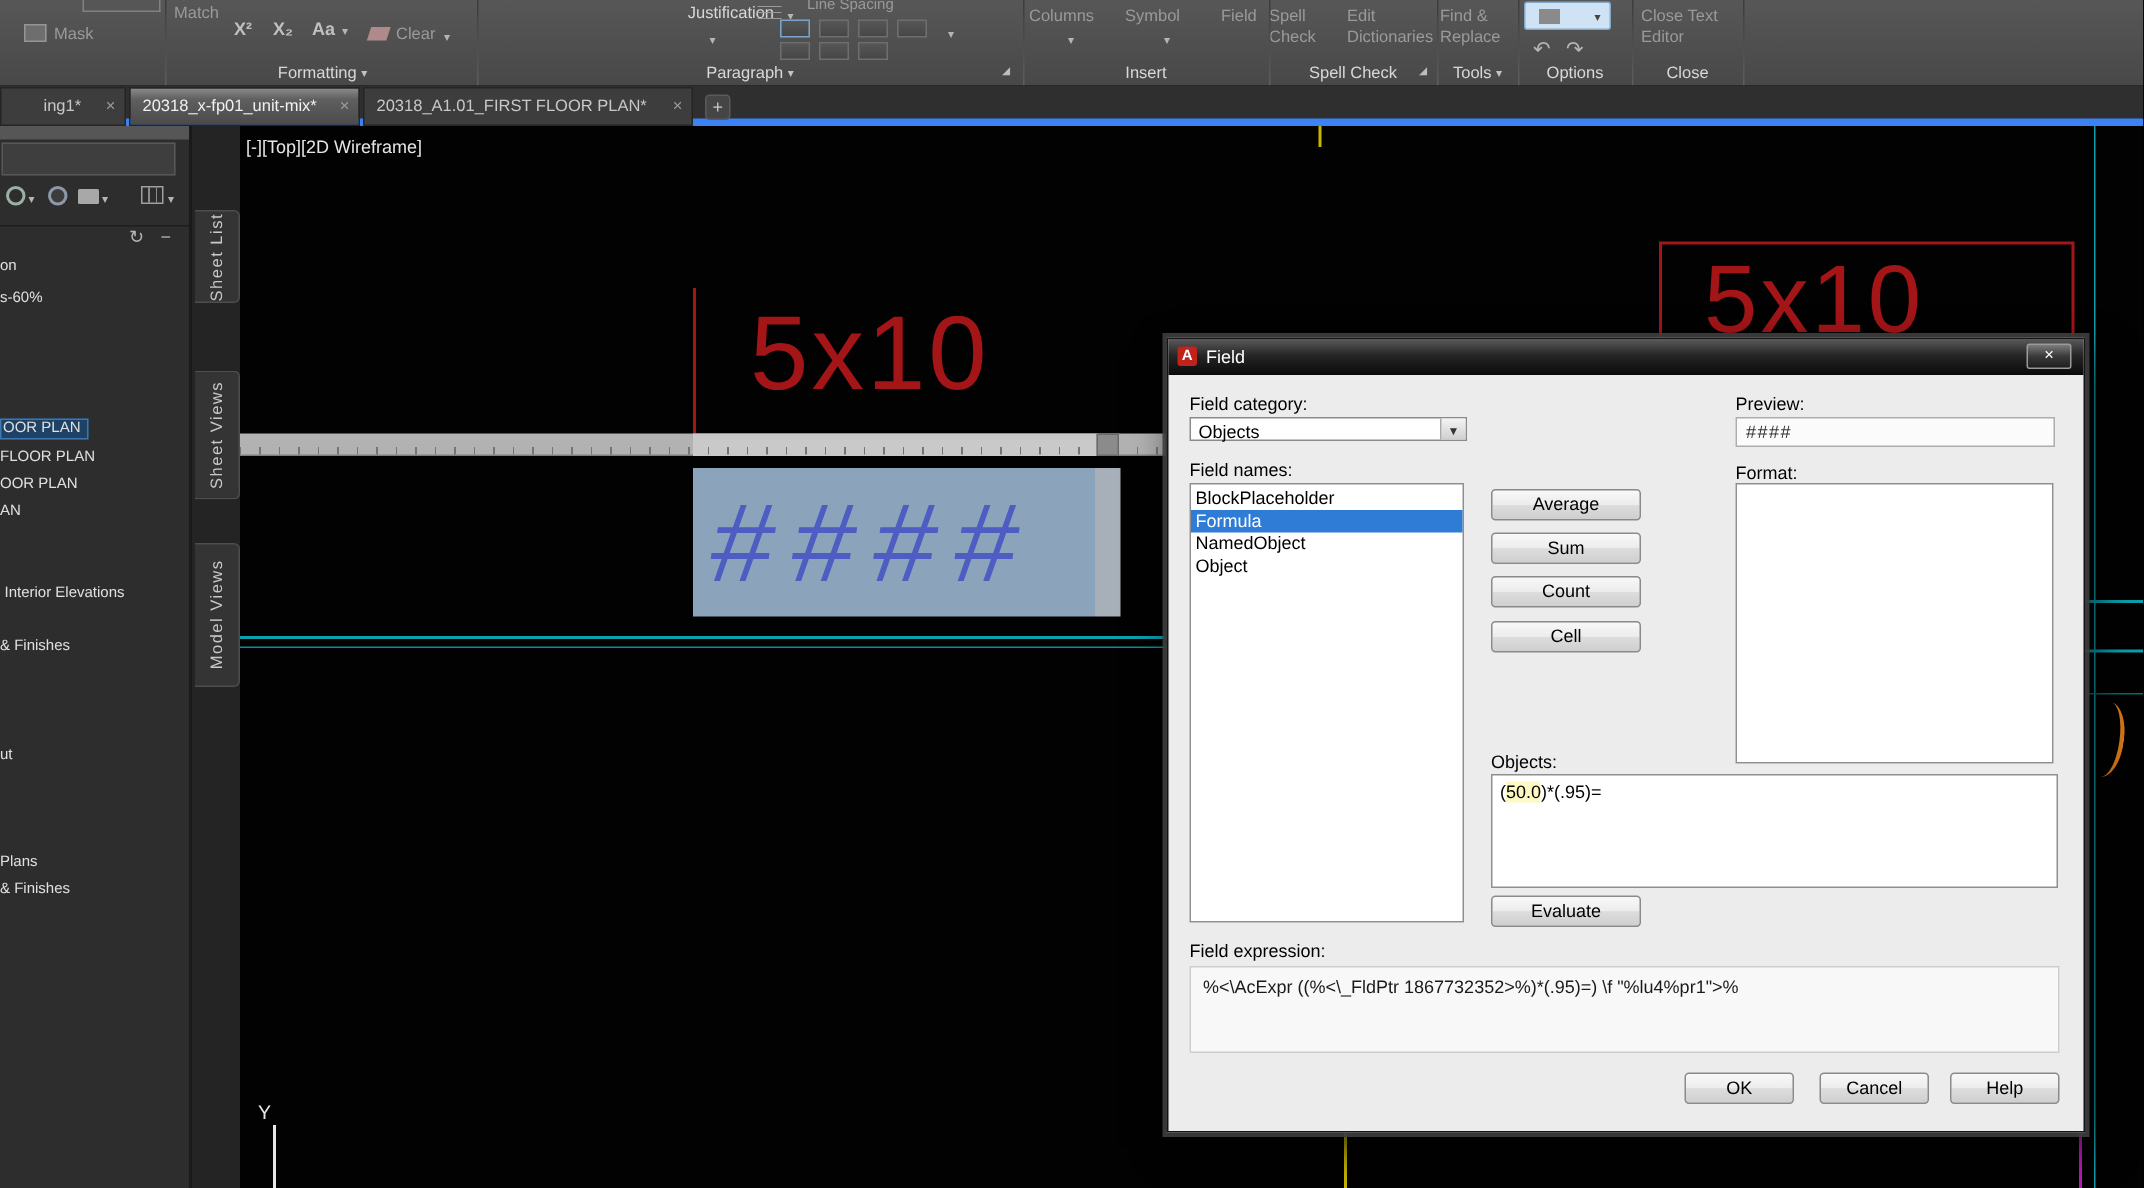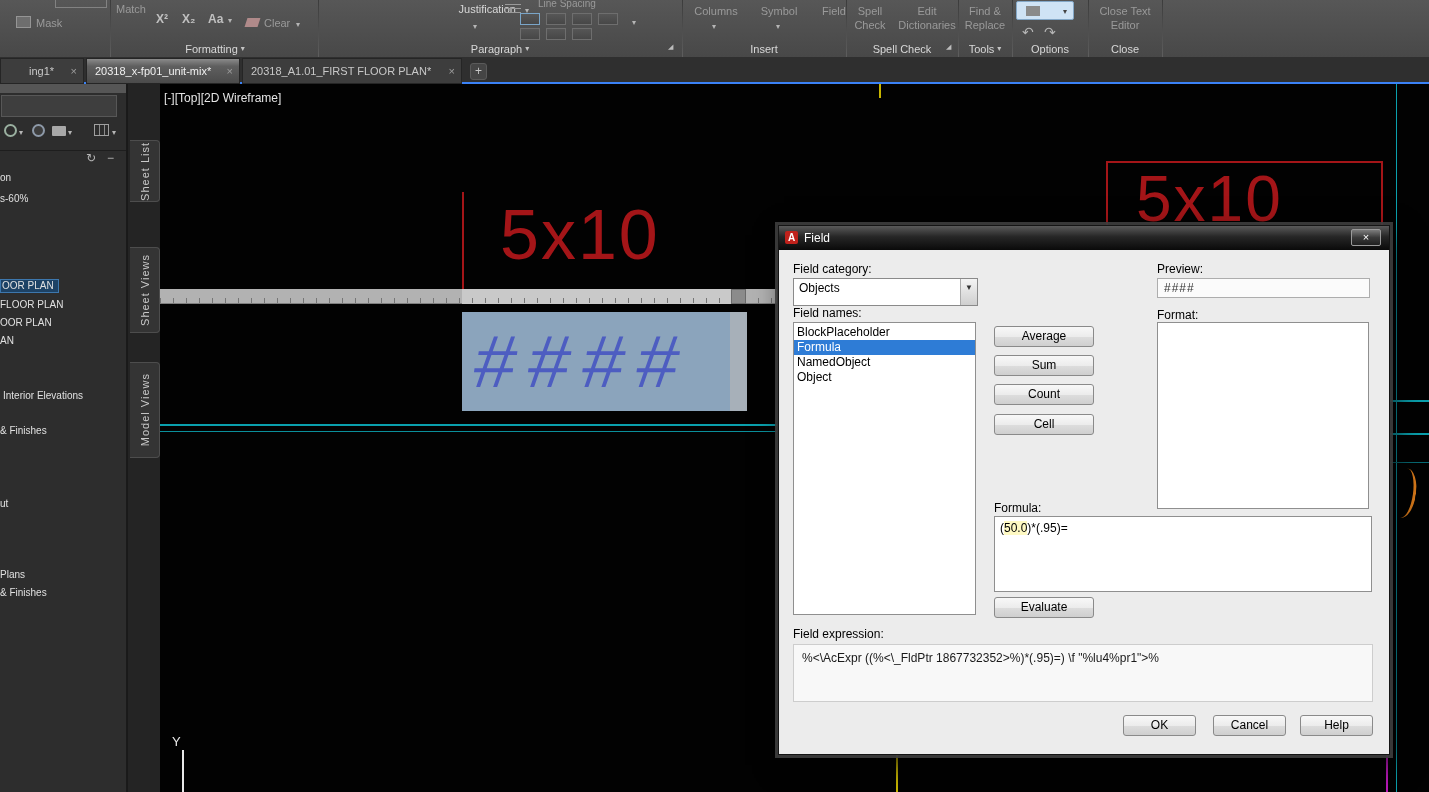--- a/index.html
+++ b/index.html
@@ -5,33 +5,33 @@
   *{margin:0;padding:0;box-sizing:border-box}
   html,body{background:#000;font-family:"Liberation Sans","DejaVu Sans",sans-serif}
   #app{position:relative;width:1429px;height:792px;overflow:hidden;background:#020202}
   .abs{position:absolute}
 
   
   .ribbon{position:absolute;left:0;top:0;width:1429px;height:57px;background:linear-gradient(#575757,#484848);overflow:hidden}
   .rsep{position:absolute;top:0;width:1px;height:57px;background:linear-gradient(#3c3c3c,#5e5e5e)}
   .plabel{position:absolute;top:41px;height:15px;display:flex;align-items:center;justify-content:center;gap:3px;color:#d8d8d8;font-size:11px}
   .plabel .ar{font-size:8px;color:#c3c3c3}
-  .rdim{position:absolute;color:#9a9a9a;font-size:11px;text-align:center;line-height:1.25}
+  .rdim{position:absolute;color:#9a9a9a;font-size:11px;line-height:1.25}
   .rlit{position:absolute;color:#d8d8d8;font-size:11px;text-align:right}
   .rglyph{position:absolute;color:#c0c0c0;font-size:12px;font-weight:bold}
   .mini-ar{position:absolute;color:#b5b5b5;font-size:8px}
   .pic{position:absolute;width:20px;height:12px;border:1px solid #6e6e6e;background:linear-gradient(#565656,#474747) padding-box,repeating-linear-gradient(#9a9a9a 0 1px,transparent 1px 3px) 3px 2px/12px 8px no-repeat}
   .pic.hl{border-color:#7aa5c8;background-color:#4a5f73}
   .launcher{position:absolute;color:#bdbdbd;font-size:7px}
   .hlbtn{position:absolute;left:1016px;top:1px;width:58px;height:19px;background:#cfe3f5;border:1px solid #84a8c8;border-radius:2px}
   .hlbtn .bx{position:absolute;left:9px;top:4px;width:14px;height:10px;background:#8a8a8a}
   .hlbtn .ar{position:absolute;right:6px;top:5px;font-size:8px;color:#444}
 
   
-  .tabbar{position:absolute;left:0;top:57px;width:1429px;height:27px;background:#2f2f2f;border-bottom:2px solid #3b82f6}
+  .tabbar{position:absolute;left:0;top:57px;width:1429px;height:27px;background:#2f2f2f;border-bottom:5px solid #3b82f6}
   .ftab{position:absolute;top:1px;height:26px;background:#3d3d3d;border:1px solid #252525;color:#c8c8c8;font-size:11px;line-height:24px;white-space:nowrap;overflow:hidden}
   .ftab.active{background:linear-gradient(#8a8a8a,#5f5f5f 30%,#4b4b4b);color:#f0f0f0}
   .ftab .x{position:absolute;right:6px;top:0;color:#9d9d9d;font-size:11px}
   .newtab{position:absolute;left:470px;top:6px;width:17px;height:17px;background:#454545;border:1px solid #5a5a5a;border-radius:3px;color:#c8c8c8;font-size:12px;text-align:center;line-height:14px}
 
   
   .palette{position:absolute;left:0;top:84px;width:127px;height:708px;background:#2d2d2d;border-right:1px solid #1a1a1a;overflow:hidden}
   .tree-item{position:absolute;left:0;color:#e0e0e0;font-size:10px;white-space:nowrap}
   .tree-sel{background:#1d4265;border:1px solid #3d77ad;padding:0 4px 1px 1px}
   .pal-ic{position:absolute;color:#b5b5b5}
@@ -43,21 +43,21 @@
   .cadtext-red{position:absolute;color:#a41518;line-height:1;letter-spacing:2px;z-index:1}
   .line{position:absolute;z-index:1}
 
   
   .dialog{position:absolute;left:778px;top:225px;width:612px;height:530px;background:#ececec;border:1px solid #151515;box-shadow:0 0 0 3px rgba(62,62,62,.9),6px 10px 26px rgba(0,0,0,.75);z-index:10;font-size:12px;color:#000}
   .dtitle{position:absolute;left:0;top:0;width:100%;height:24px;background:linear-gradient(#5a5a5a,#262626 45%,#0a0a0a)}
   .dtitle .logo{position:absolute;left:6px;top:5px;width:13px;height:13px;background:#c0221c;border-radius:2px;color:#fff;font-size:10px;font-weight:bold;text-align:center;line-height:13px}
   .dtitle .t{position:absolute;left:25px;top:5px;color:#fff;font-size:12px}
   .dclose{position:absolute;right:8px;top:3px;width:30px;height:17px;background:linear-gradient(#7c7c7c,#3a3a3a 50%,#1f1f1f);border:1px solid #9a9a9a;border-radius:2px;color:#fff;font-size:11px;text-align:center;line-height:14px}
   .dlabel{position:absolute;color:#000}
-  .combo{position:absolute;left:14px;top:52px;width:185px;height:28px;background:#fff;border:1px solid #8a8a8a}
+  .combo{position:absolute;left:14px;top:52px;width:185px;height:16px;background:#fff;border:1px solid #8a8a8a}
   .combo .val{position:absolute;left:5px;top:2px}
   .combo .ab{position:absolute;right:0;top:0;bottom:0;width:17px;background:linear-gradient(#f4f4f4,#cfcfcf);border-left:1px solid #aaa;color:#333;font-size:8px;text-align:center;line-height:18px}
   .listbox{position:absolute;background:#fff;border:1px solid #8f8f8f}
   .li{height:15px;line-height:15px;padding-left:3px;white-space:nowrap}
   .li.sel{background:#2e7cd6;color:#fff}
   .wbtn{position:absolute;width:100px;height:21px;background:linear-gradient(#f8f8f8,#ececec 50%,#ddd 51%,#cfcfcf);border:1px solid #8a8a8a;border-radius:3px;text-align:center;line-height:19px;color:#000}
   .ebox{position:absolute;background:#fbfbfb;border:1px solid #adadad}
   .ffield{background:#fef9c3}
 </style>
 </head>
@@ -266,21 +266,21 @@
     <div class="wbtn" style="left:215px;top:129px">Sum</div>
     <div class="wbtn" style="left:215px;top:158px">Count</div>
     <div class="wbtn" style="left:215px;top:188px">Cell</div>
 
     <div class="dlabel" style="left:378px;top:36px">Preview:</div>
     <div class="ebox" style="left:378px;top:52px;width:213px;height:20px;line-height:18px;padding-left:6px;color:#333;letter-spacing:1px">####</div>
 
     <div class="dlabel" style="left:378px;top:82px">Format:</div>
     <div class="listbox" style="left:378px;top:96px;width:212px;height:187px"></div>
 
-    <div class="dlabel" style="left:215px;top:275px">Formula:</div>
+    <div class="dlabel" style="left:215px;top:275px">Objects:</div>
     <div class="listbox" style="left:215px;top:290px;width:378px;height:76px;padding:4px 5px">
       <span>(</span><span class="ffield">50.0</span><span>)*(.95)=</span>
     </div>
     <div class="wbtn" style="left:215px;top:371px">Evaluate</div>
 
     <div class="dlabel" style="left:14px;top:401px">Field expression:</div>
     <div class="ebox" style="left:14px;top:418px;width:580px;height:58px;background:#f8f8f8;border-color:#cdcdcd;padding:6px 8px;color:#1a1a1a">%&lt;\AcExpr ((%&lt;\_FldPtr 1867732352&gt;%)*(.95)=) \f "%lu4%pr1"&gt;%</div>
 
     <div class="wbtn" style="left:344px;top:489px;width:73px">OK</div>
     <div class="wbtn" style="left:434px;top:489px;width:73px">Cancel</div>

